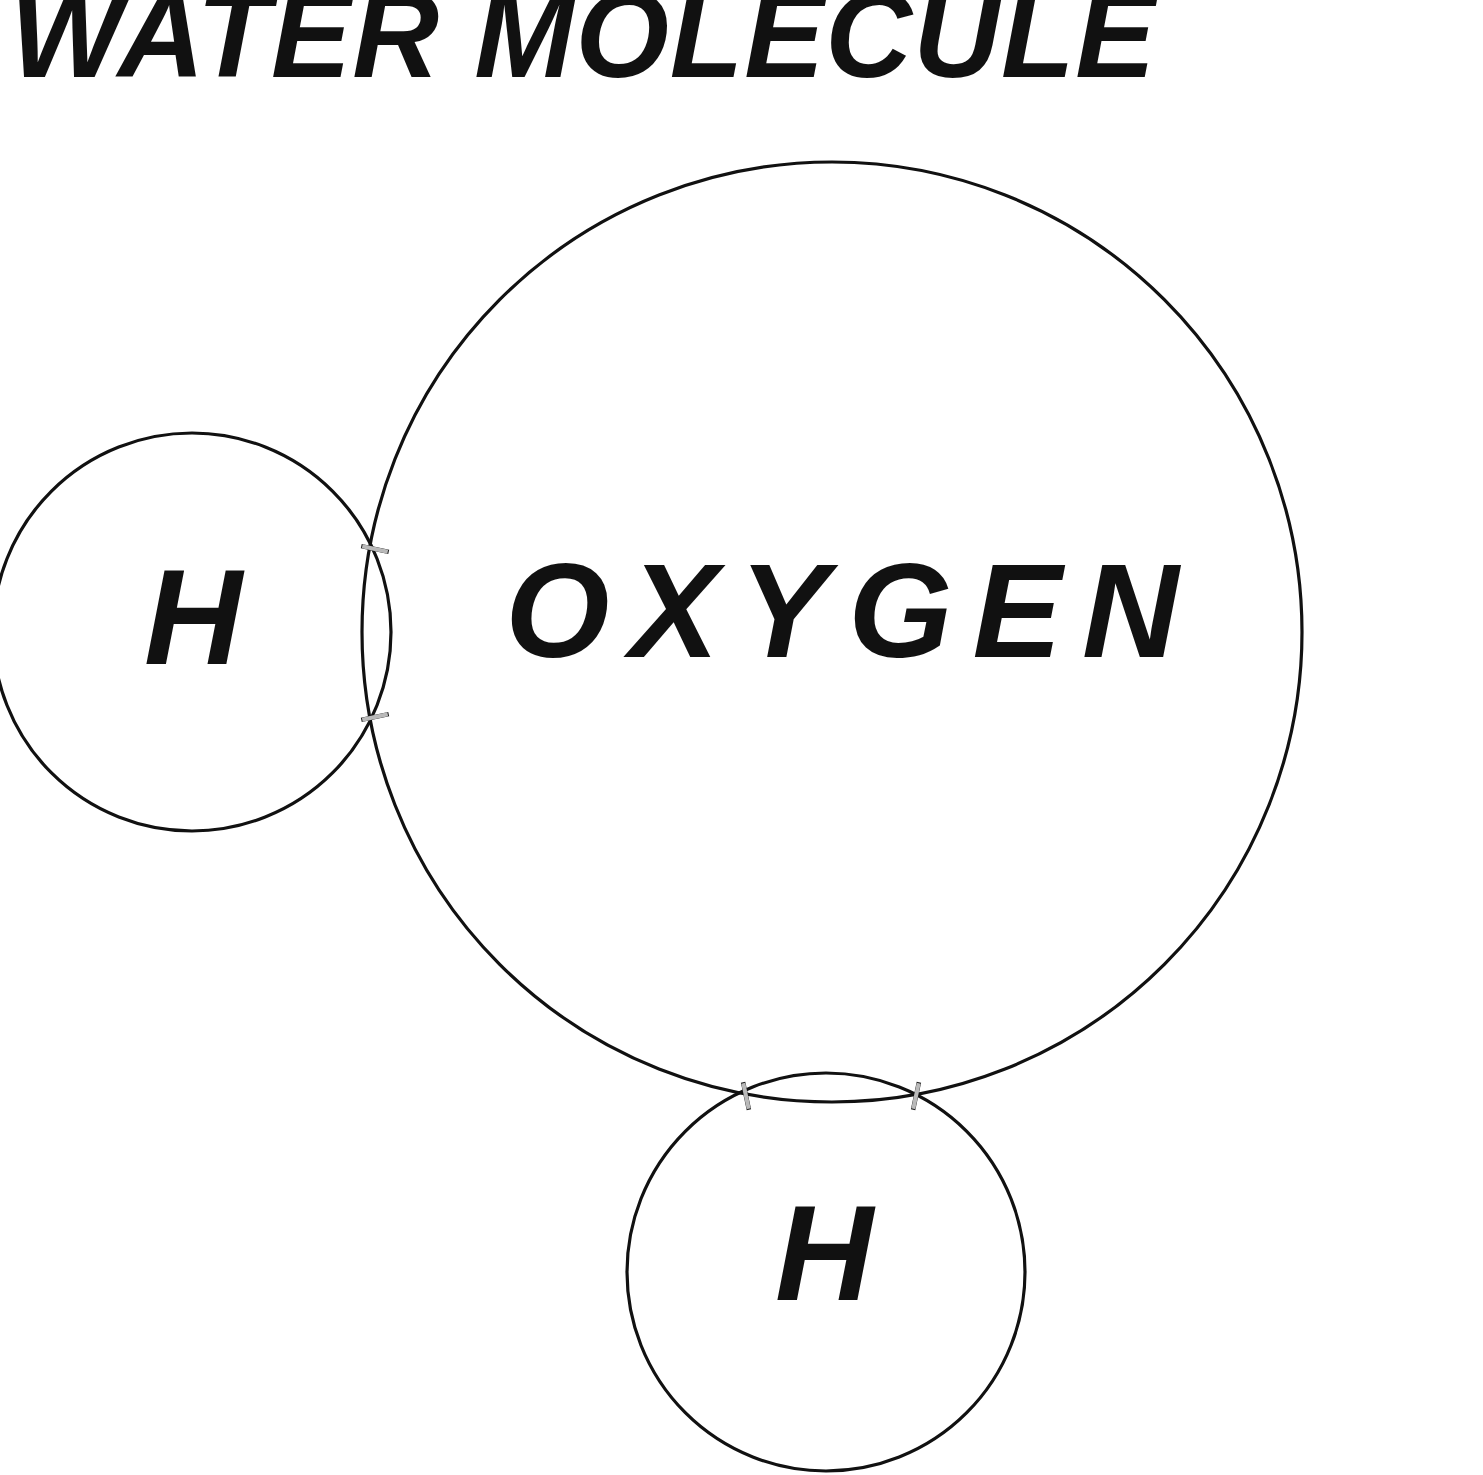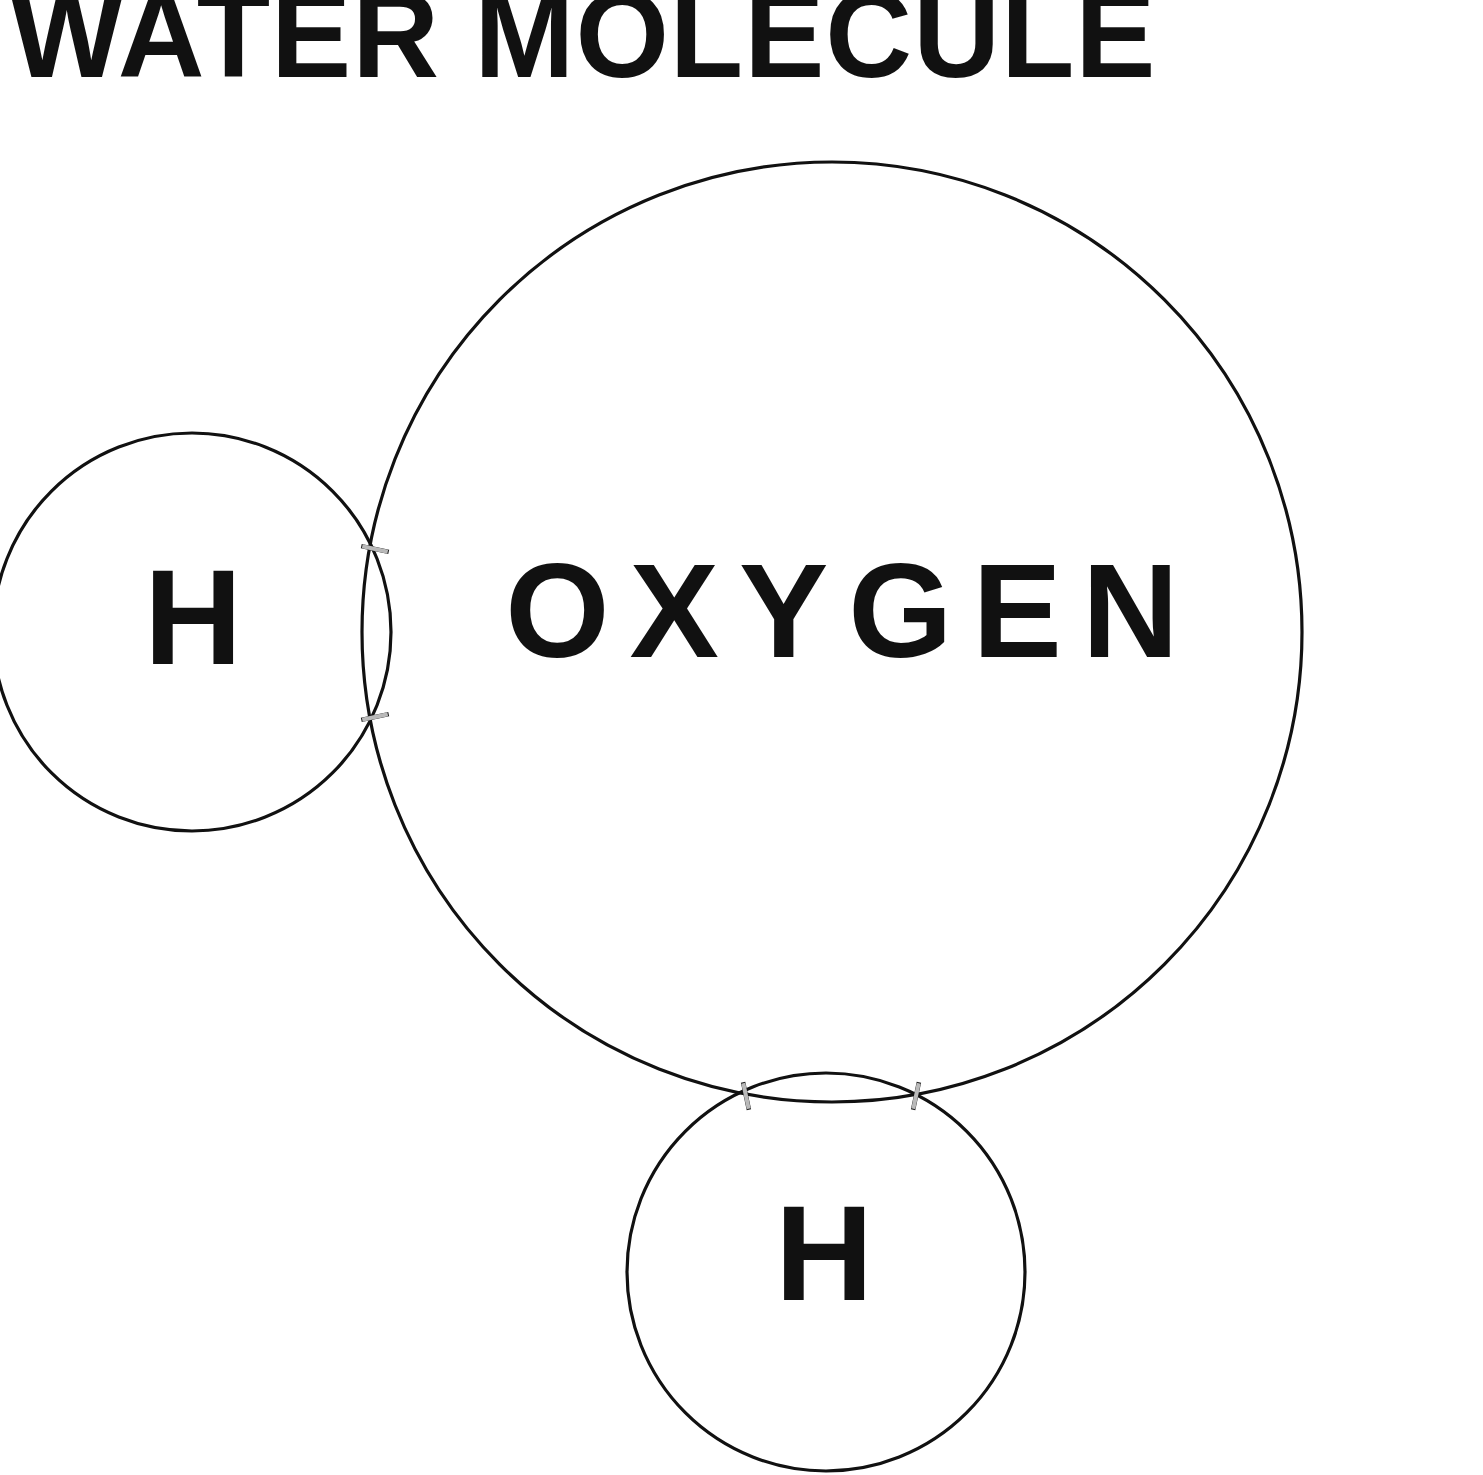--- a/index.html
+++ b/index.html
@@ -13,20 +13,21 @@
     height: 1475px;
     overflow: hidden;
     font-family: "Liberation Sans", sans-serif;
   }
   #canvas {
     position: relative;
     width: 1483px;
     height: 1475px;
     background: #ffffff;
     overflow: hidden;
+    font-style: italic;
   }
   
   #title {
     position: absolute;
     left: 10px;
     top: -26px;
     white-space: nowrap;
     font-family: "Liberation Sans", sans-serif;
     font-weight: bold;
     font-size: 122px;

